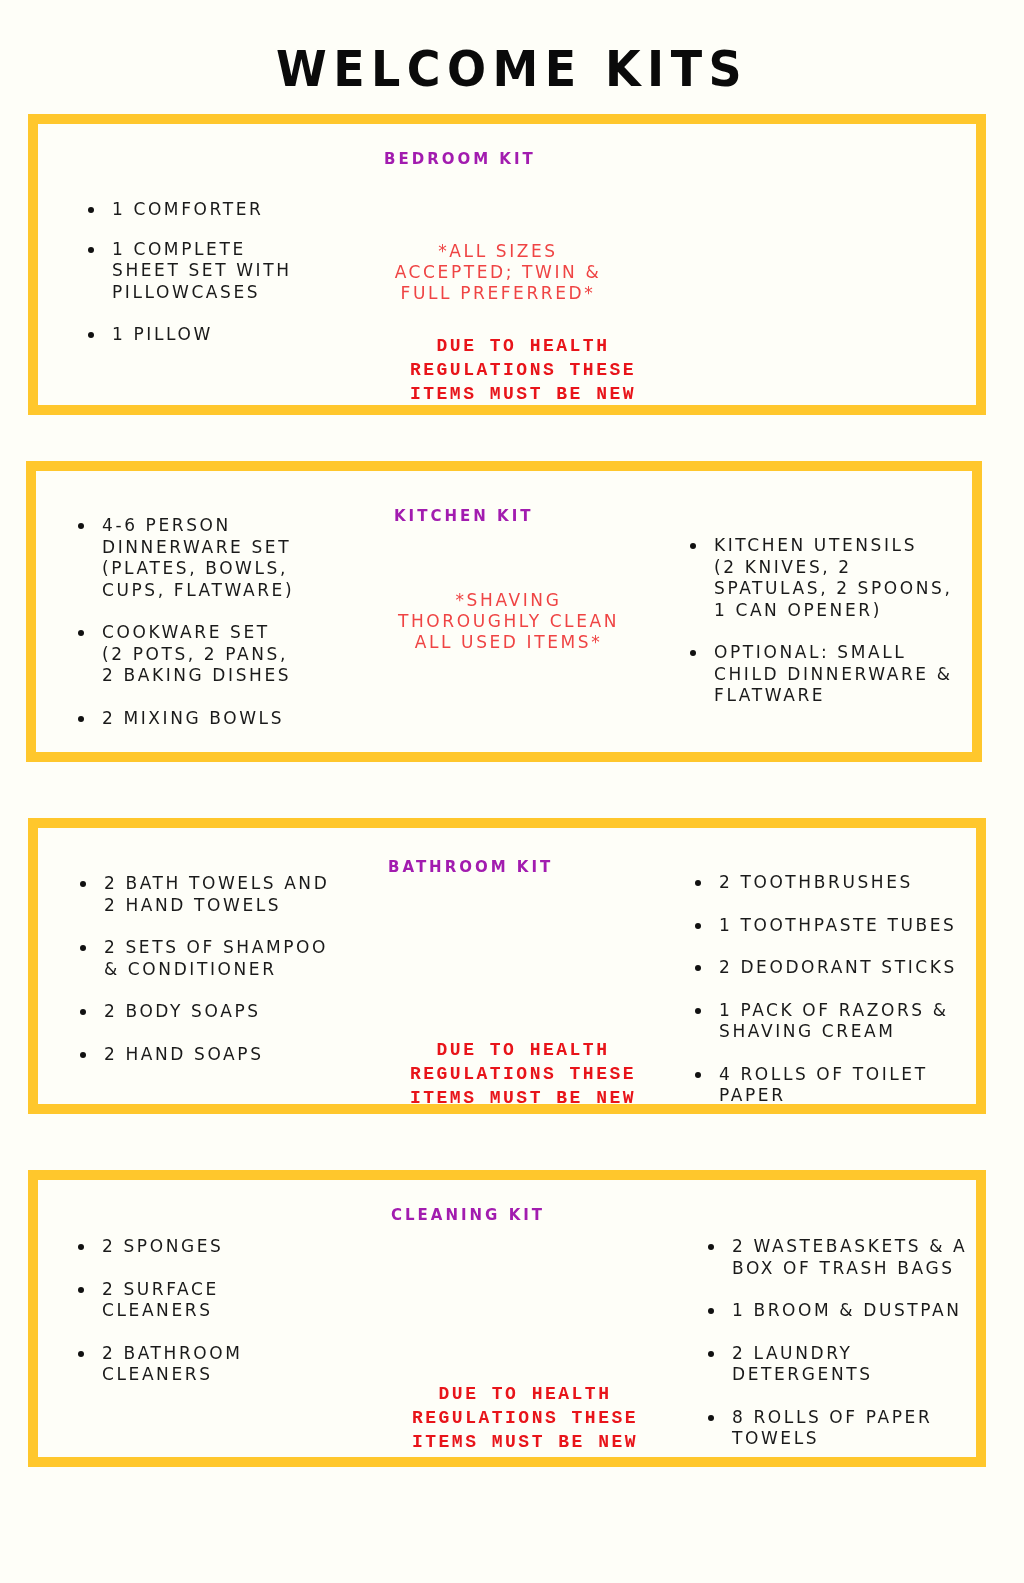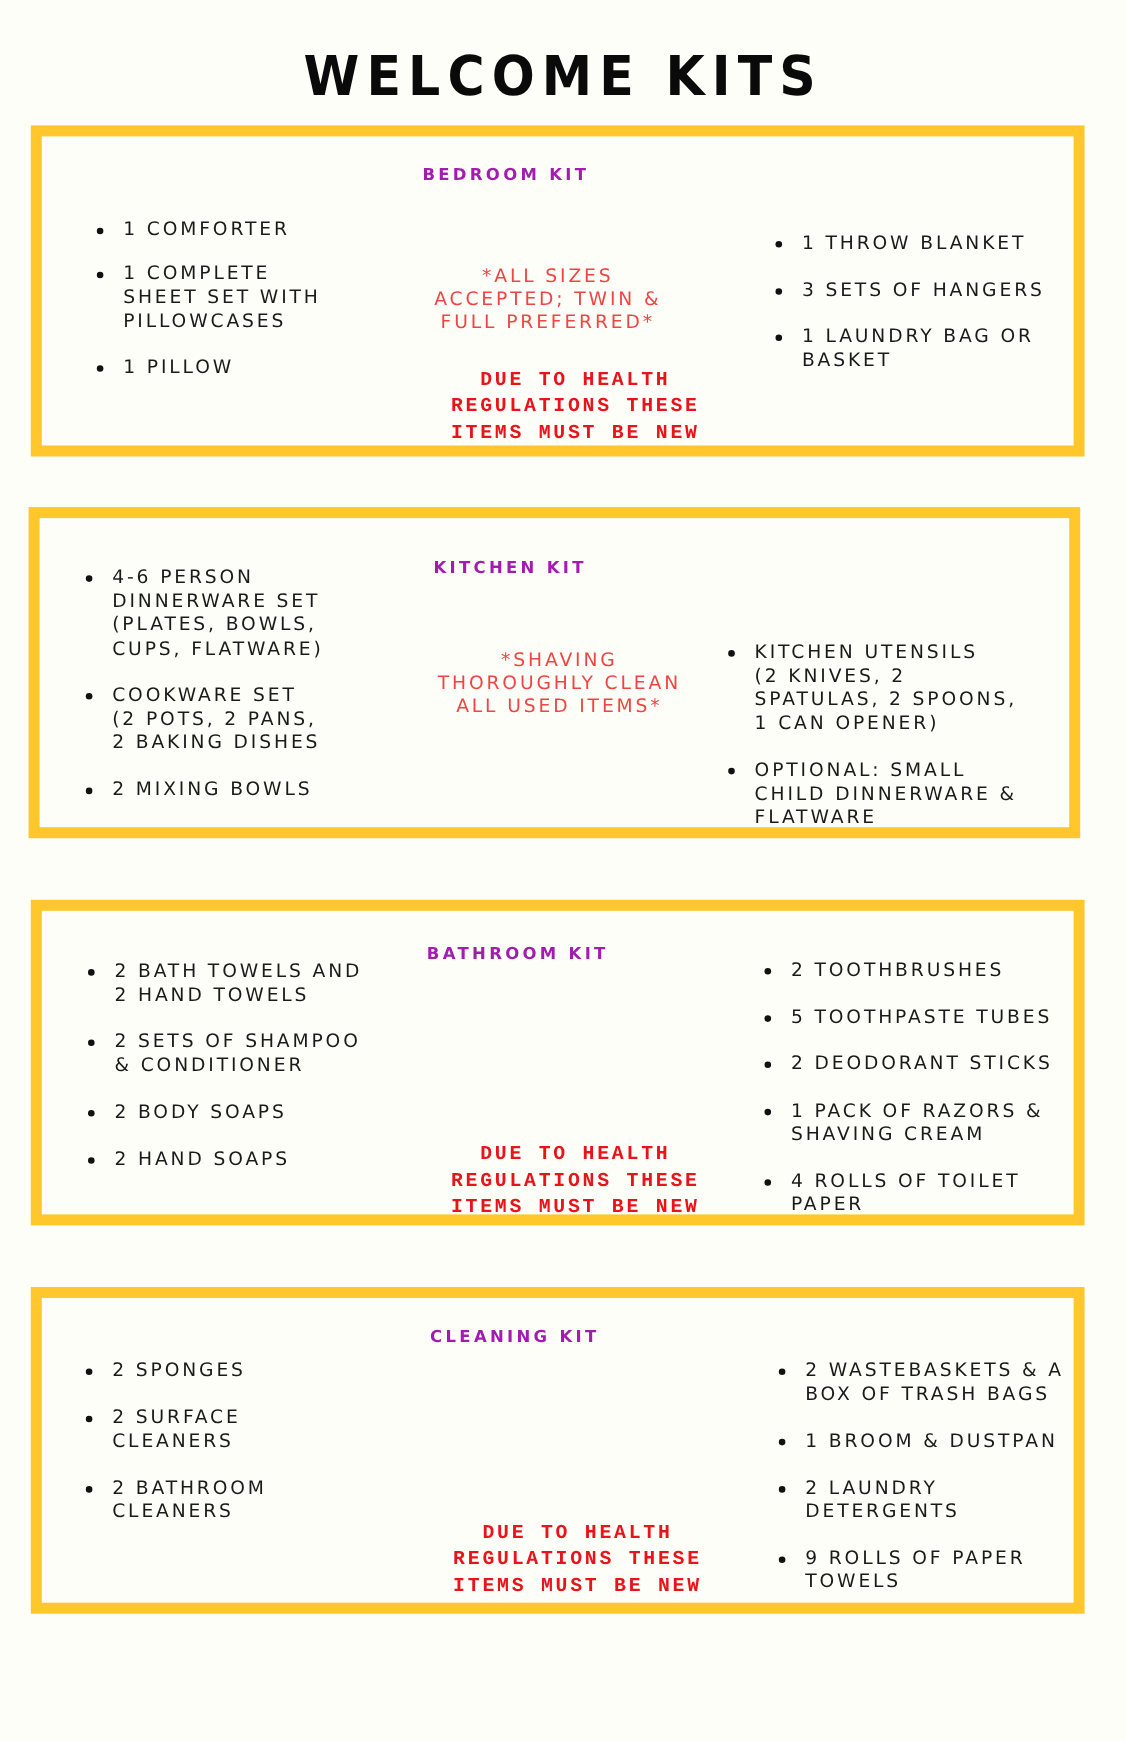--- a/index.html
+++ b/index.html
@@ -89,44 +89,38 @@
 SHEET SET WITH
 PILLOWCASES</li>
     <li>1 PILLOW</li>
   </ul>
   <div class="note" style="left:320px; top:117px; width:280px;">*ALL SIZES
 ACCEPTED; TWIN &amp;
 FULL PREFERRED*</div>
   <div class="warning" style="left:340px; top:210px; width:290px;">DUE TO HEALTH
 REGULATIONS THESE
  ITEMS MUST BE NEW</div>
-  <ul class="col" style="left:665px; top:87px; width:270px;">
-    <li style="margin-bottom:21px;">1 THROW BLANKET</li>
-    <li style="margin-bottom:21px;">3 SETS OF HANGERS</li>
-    <li>1 LAUNDRY BAG OR
-BASKET</li>
-  </ul>
 </section>
 
 <section class="kit" style="left:26px; top:461px; width:956px; height:301px;">
   <div class="kit-title" style="left:358px; top:36px;">KITCHEN KIT</div>
   <ul class="col" style="left:40px; top:44px; width:270px;">
     <li style="margin-bottom:21px;">4-6 PERSON
 DINNERWARE SET
 (PLATES, BOWLS,
 CUPS, FLATWARE)</li>
     <li style="margin-bottom:21px;">COOKWARE SET
 (2 POTS, 2 PANS,
 2 BAKING DISHES</li>
     <li>2 MIXING BOWLS</li>
   </ul>
   <div class="note" style="left:330px; top:119px; width:285px;">*SHAVING
 THOROUGHLY CLEAN
 ALL USED ITEMS*</div>
-  <ul class="col" style="left:624px; top:64px; width:290px;margin-top:48px;">
+  <ul class="col" style="left:652px; top:64px; width:290px;">
     <li style="margin-bottom:21px;">KITCHEN UTENSILS
 (2 KNIVES, 2
 SPATULAS, 2 SPOONS,
 1 CAN OPENER)</li>
     <li>OPTIONAL: SMALL
 CHILD DINNERWARE &amp;
 FLATWARE</li>
   </ul>
 </section>
 
@@ -138,21 +132,21 @@
     <li style="margin-bottom:21px;">2  SETS OF SHAMPOO
 &amp; CONDITIONER</li>
     <li style="margin-bottom:21px;">2  BODY SOAPS</li>
     <li>2  HAND SOAPS</li>
   </ul>
   <div class="warning" style="left:340px; top:210px; width:290px;">DUE TO HEALTH
 REGULATIONS THESE
  ITEMS MUST BE NEW</div>
   <ul class="col" style="left:655px; top:44px; width:290px;">
     <li style="margin-bottom:21px;">2  TOOTHBRUSHES</li>
-    <li style="margin-bottom:21px;">5  TOOTHPASTE TUBES</li>
+    <li style="margin-bottom:21px;">1  TOOTHPASTE TUBES</li>
     <li style="margin-bottom:21px;">2  DEODORANT STICKS</li>
     <li style="margin-bottom:21px;">1  PACK OF RAZORS &amp;
 SHAVING CREAM</li>
     <li>4  ROLLS OF TOILET
 PAPER</li>
   </ul>
 </section>
 
 <section class="kit" style="left:28px; top:1170px; width:958px; height:297px;">
   <div class="kit-title" style="left:353px; top:26px;">CLEANING KIT</div>
@@ -165,16 +159,16 @@
   </ul>
   <div class="warning" style="left:342px; top:202px; width:290px;">DUE TO HEALTH
 REGULATIONS THESE
  ITEMS MUST BE NEW</div>
   <ul class="col" style="left:668px; top:56px; width:285px;">
     <li style="margin-bottom:21px;">2  WASTEBASKETS &amp; A
 BOX OF TRASH BAGS</li>
     <li style="margin-bottom:21px;">1  BROOM &amp; DUSTPAN</li>
     <li style="margin-bottom:21px;">2  LAUNDRY
 DETERGENTS</li>
-    <li>9  ROLLS OF PAPER
+    <li>8  ROLLS OF PAPER
 TOWELS</li>
   </ul>
 </section>
 
 </body></html>

